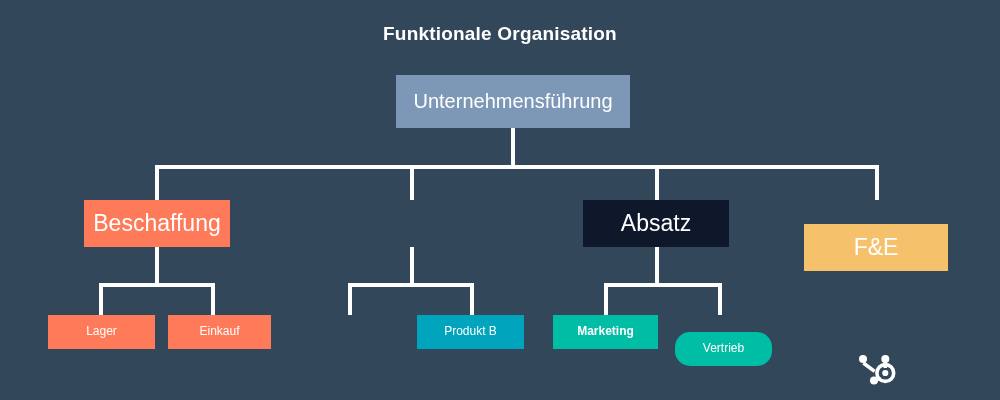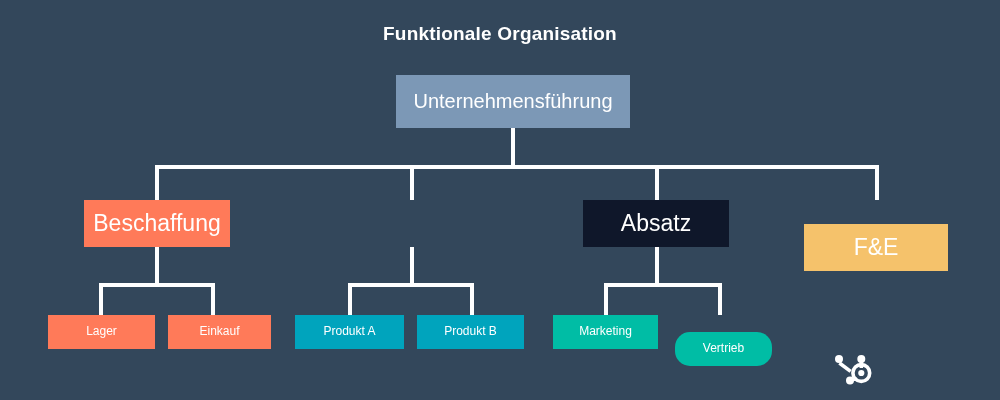--- a/index.html
+++ b/index.html
@@ -10,20 +10,21 @@
     width: 1000px;
     height: 400px;
     background: #33475b;
     font-family: "Liberation Sans", sans-serif;
     overflow: hidden;
   }
   #chart-root {
     position: relative;
     width: 888px;
     height: 400px;
+    padding-left: 24px;
   }
 
   
   .chart-title {
     position: absolute;
     left: 0;
     top: 21px;
     width: 1000px;
     text-align: center;
     color: #ffffff;
@@ -121,29 +122,26 @@
   </div>
 
   <div class="node level-2" style="left:48px; top:315px; width:107px; height:34px; background:#ff7a59;">
     <span class="node-label">Lager</span>
   </div>
 
   <div class="node level-2" style="left:168px; top:315px; width:103px; height:34px; background:#ff7a59;">
     <span class="node-label">Einkauf</span>
   </div>
 
-  <div class="node level-2" style="left:295px; top:315px; width:109px; height:34px; background:#00a4bd;">
-    <span class="node-label">Produkt A</span>
-  </div>
 
   <div class="node level-2" style="left:417px; top:315px; width:107px; height:34px; background:#00a4bd;">
     <span class="node-label">Produkt B</span>
   </div>
 
-  <div class="node level-2" style="left:553px; top:315px; width:105px; height:34px; background:#00bda5;">
+  <div class="node level-2" style="left:553px; top:315px; width:105px; height:34px; background:#00bda5;font-weight:bold;">
     <span class="node-label">Marketing</span>
   </div>
 
   <div class="node level-2" style="left:675px; top:332px; width:97px; height:34px; background:#00bda5;border-radius:15px;">
     <span class="node-label">Vertrieb</span>
   </div>
 
   <div class="logo">
     <svg viewBox="0 0 44 40" width="44" height="40" aria-hidden="true">
       <g fill="#ffffff">

